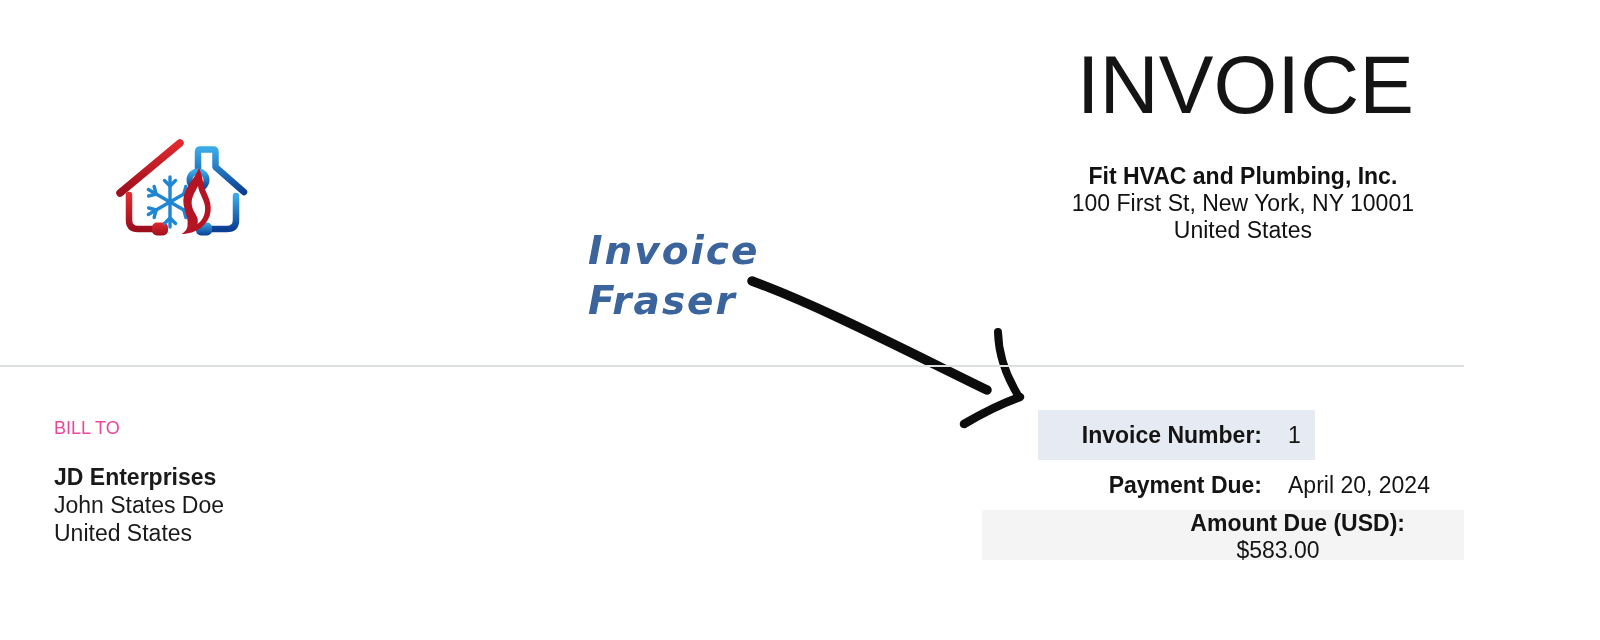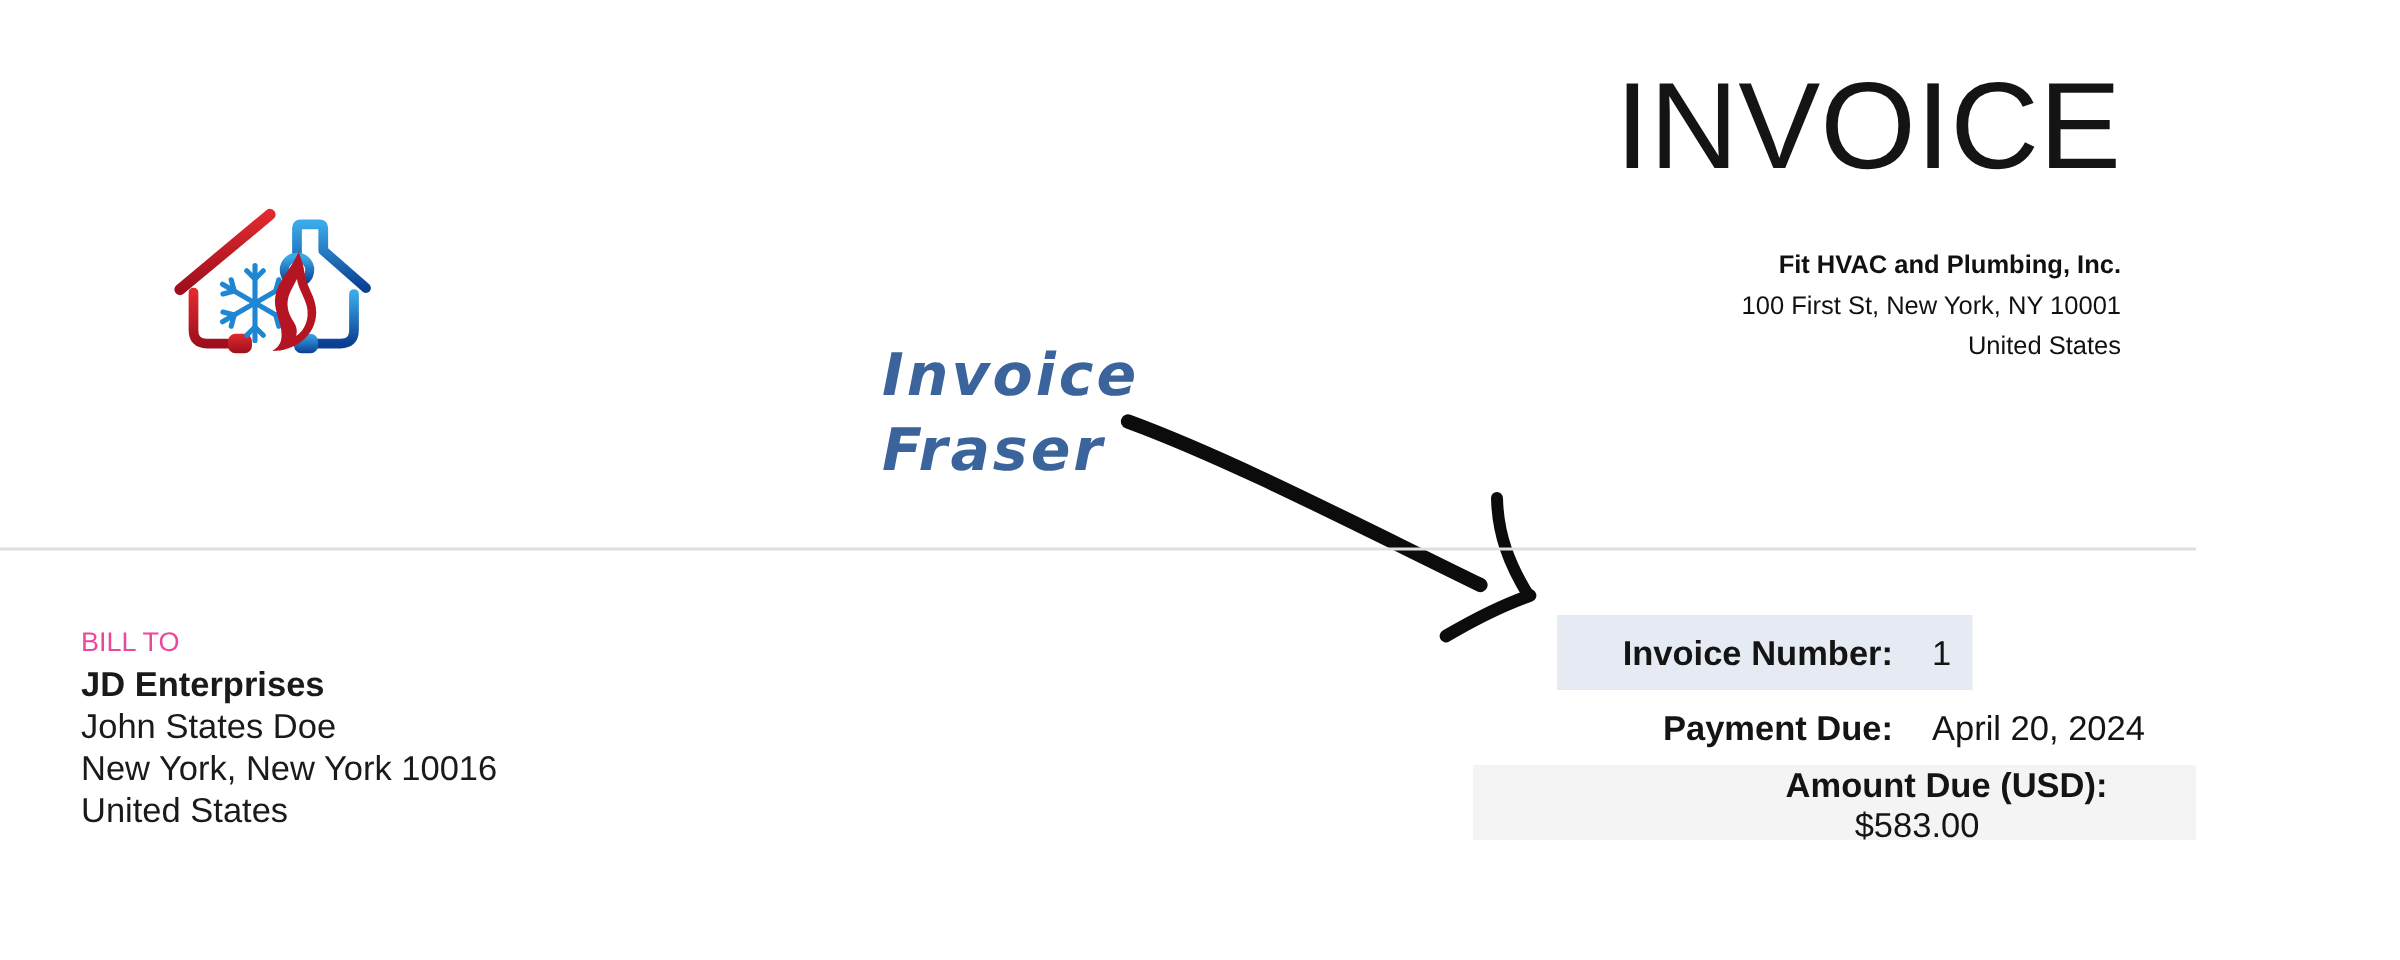--- a/index.html
+++ b/index.html
@@ -29,22 +29,22 @@
     font-size: 82px;
     font-weight: 400;
     letter-spacing: 0px;
     color: #141414;
     line-height: 1;
   }
   .company-block {
     position: absolute;
     top: 163px;
     right: 50px;
-    text-align: right;
-    font-size: 17px;
+    text-align: center;
+    font-size: 23px;
     line-height: 27px;
     color: #111111;
   }
   .company-block .company-name { font-weight: 700; }
 
   
   .annotation {
     position: absolute;
     left: 588px;
     top: 226px;
@@ -80,21 +80,21 @@
     left: 54px;
     top: 414px;
     font-size: 23px;
     line-height: 28px;
   }
   .bill-to .bill-to-heading {
     color: #ec4899;
     font-size: 18px;
     line-height: 28px;
   }
-  .bill-to .bill-to-name { font-weight: 700; }
+  .bill-to .bill-to-name { font-weight: 700; margin-top: 21px; }
 
   
   .meta {
     position: absolute;
     left: 982px;
     top: 410px;
     width: 566px;
   }
   .meta-row {
     position: relative;
@@ -210,21 +210,20 @@
     <path d="M 258 64 C 258.5 88 266 108 279 129" stroke="#0c0c0c" stroke-width="8" stroke-linecap="round"></path>
     <path d="M 224 156 C 241 146 260 136 280 129" stroke="#0c0c0c" stroke-width="8.5" stroke-linecap="round"></path>
   </svg>
 
   <div class="divider"></div>
 
   <div class="bill-to">
     <div class="bill-to-heading">BILL TO</div>
     <div class="bill-to-name">JD Enterprises</div>
     <div>John States Doe</div>
-    <div>New York, New York 10016</div>
     <div>United States</div>
   </div>
 
   <div class="meta">
     <div class="meta-row">
       <div class="hl-blue"></div>
       <div class="meta-label">Invoice Number:</div>
       <div class="meta-value">1</div>
     </div>
     <div class="meta-row">

